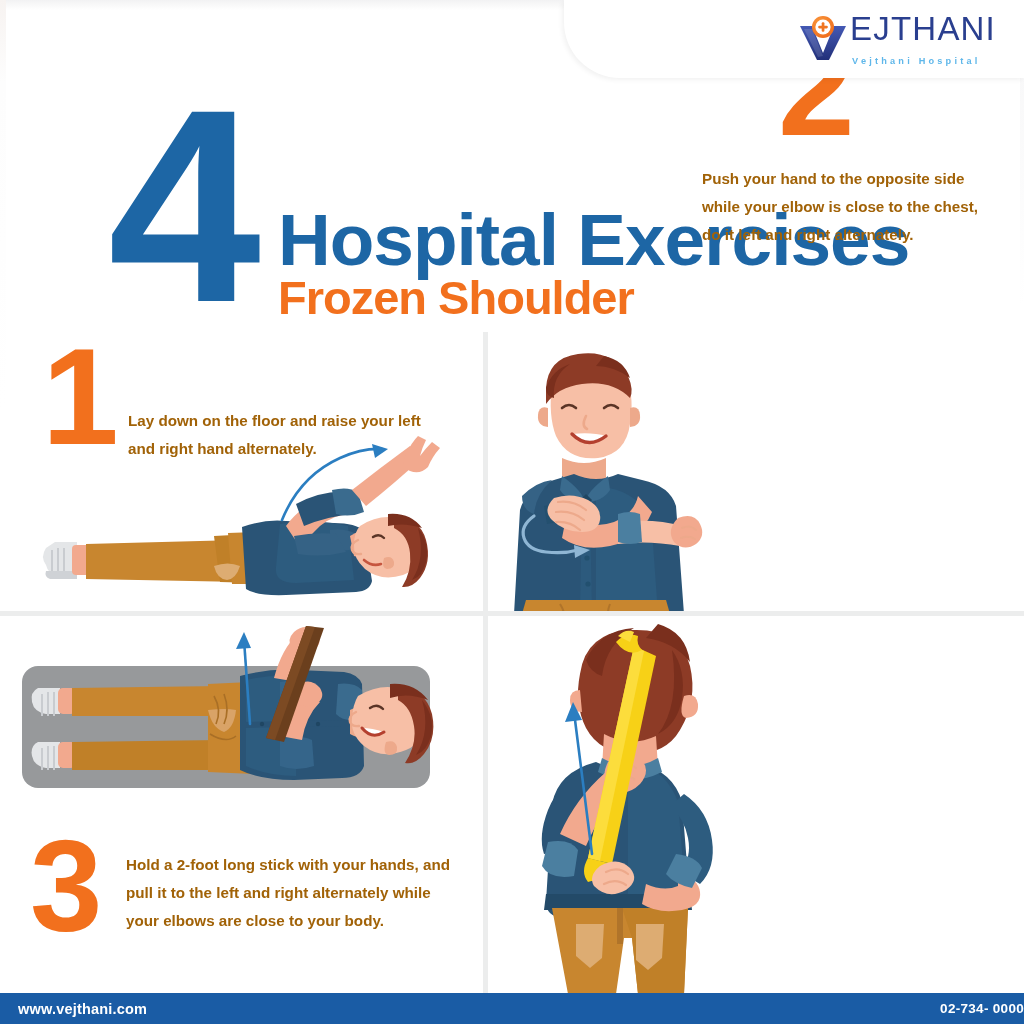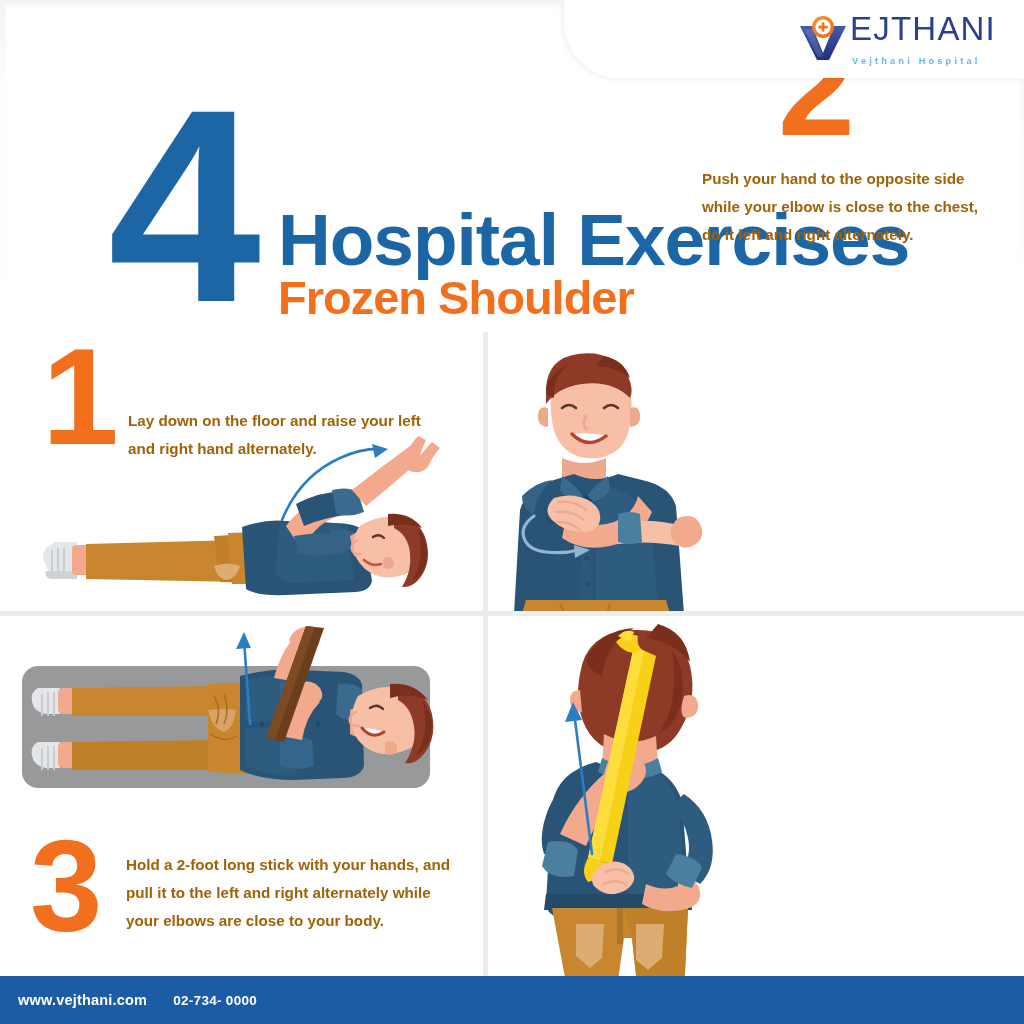--- a/index.html
+++ b/index.html
@@ -100,23 +100,23 @@
     font-family:"Liberation Sans", sans-serif;
     font-size:15.2px;font-weight:700;line-height:1.85;
     color:#a16207;
   }
   .txt1{left:128px;top:75px;width:320px;}
   .txt2{left:702px;top:165px;width:290px;}
   .txt3{left:126px;top:235px;width:330px;}
 
   
   .footer{
-    position:absolute;left:0;bottom:0;width:1024px;height:48px;
+    position:absolute;left:0;bottom:0;width:1024px;height:31px;
     background:#1a5ca5;z-index:9;
-    display:flex;align-items:center;
+    display:flex;align-items:center;justify-content:space-between;
   }
   .footer-url{
     font-family:"Liberation Sans", sans-serif;
     font-size:14.5px;font-weight:700;color:#ffffff;
     margin-left:18px;letter-spacing:0.2px;
   }
   .footer-tel{
     font-family:"Liberation Sans", sans-serif;
     font-size:13.5px;font-weight:700;color:#ffffff;
     margin-left:26px;letter-spacing:0.3px;

